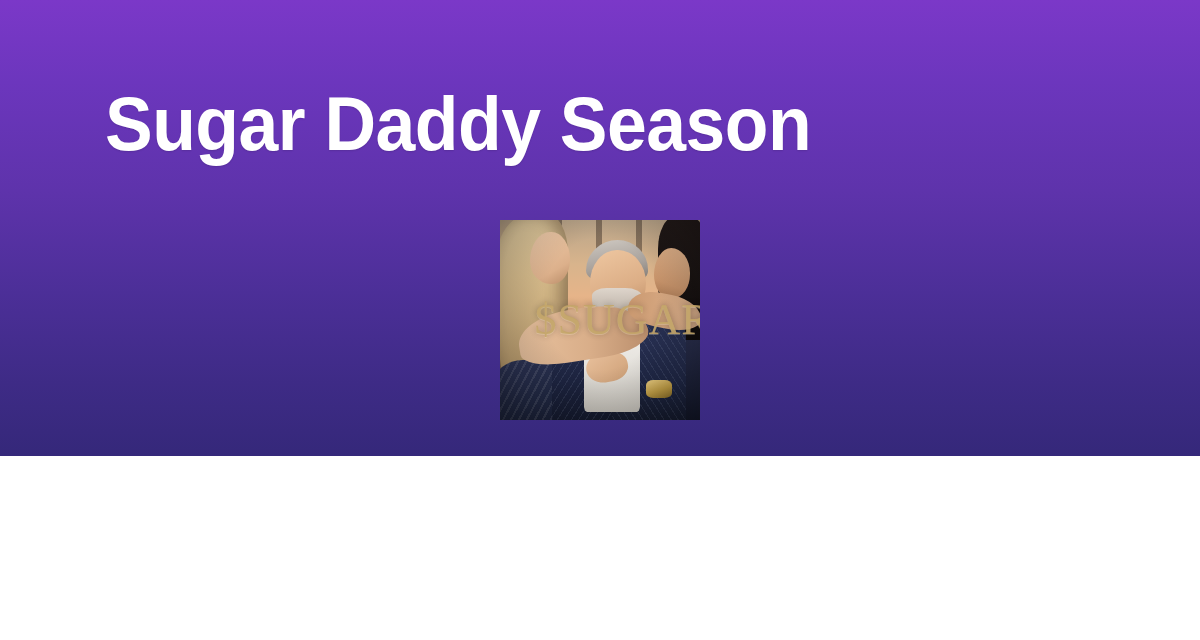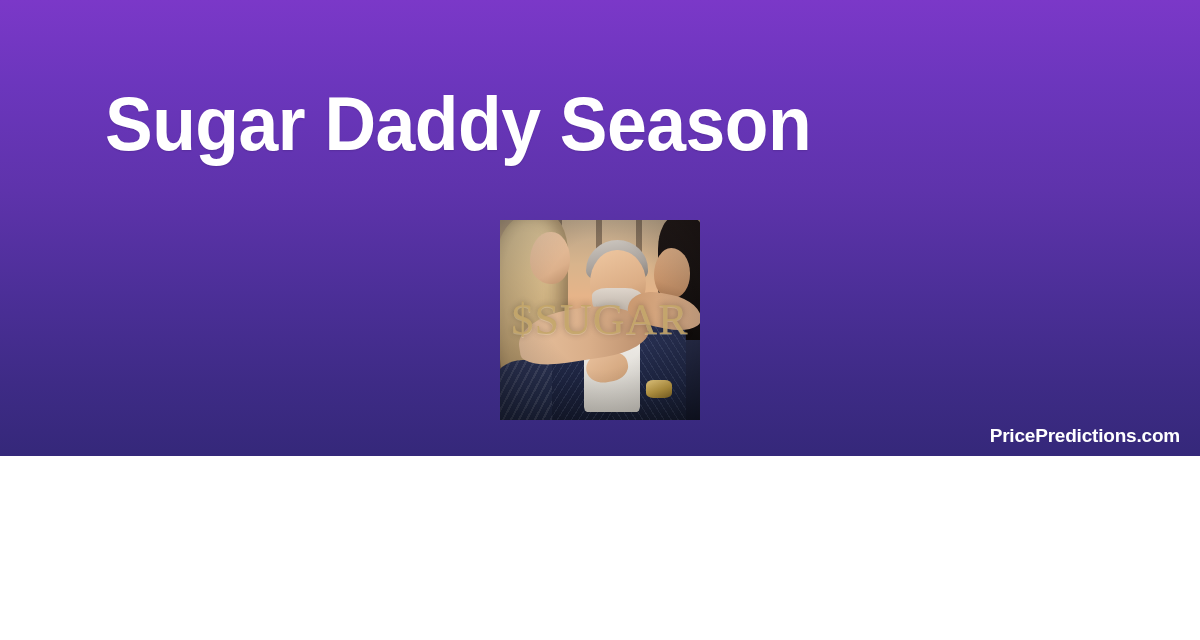--- a/index.html
+++ b/index.html
@@ -228,20 +228,21 @@
     font-family: "Liberation Serif", "DejaVu Serif", serif;
     font-size: 44px;
     line-height: 48px;
     font-weight: 400;
     letter-spacing: 1px;
     color: rgba(196,165,104,0.86);
     text-shadow:
       0 1px 0 rgba(255,240,200,0.28),
       0 0 6px rgba(0,0,0,0.30);
     white-space: nowrap;
+    padding-left: 23px;
   }
 
   
   #forecast-line {
     position: absolute;
     left: 565px;
     top: 479px;
     width: 560px;
     color: #ffffff;
     font-family: "Liberation Sans", sans-serif;
@@ -296,15 +297,14 @@
     <div class="fig-left-arm"></div>
     <div class="fig-right-arm"></div>
     <div class="fig-right-watch"></div>
 
     <div class="photo-layer photo-vignette"></div>
 
     <div id="sugar-overlay">$SUGAR</div>
   </div>
 
 
-  <div id="watermark">PricePredictions.com</div>
 
 </div>
 
 </body></html>

